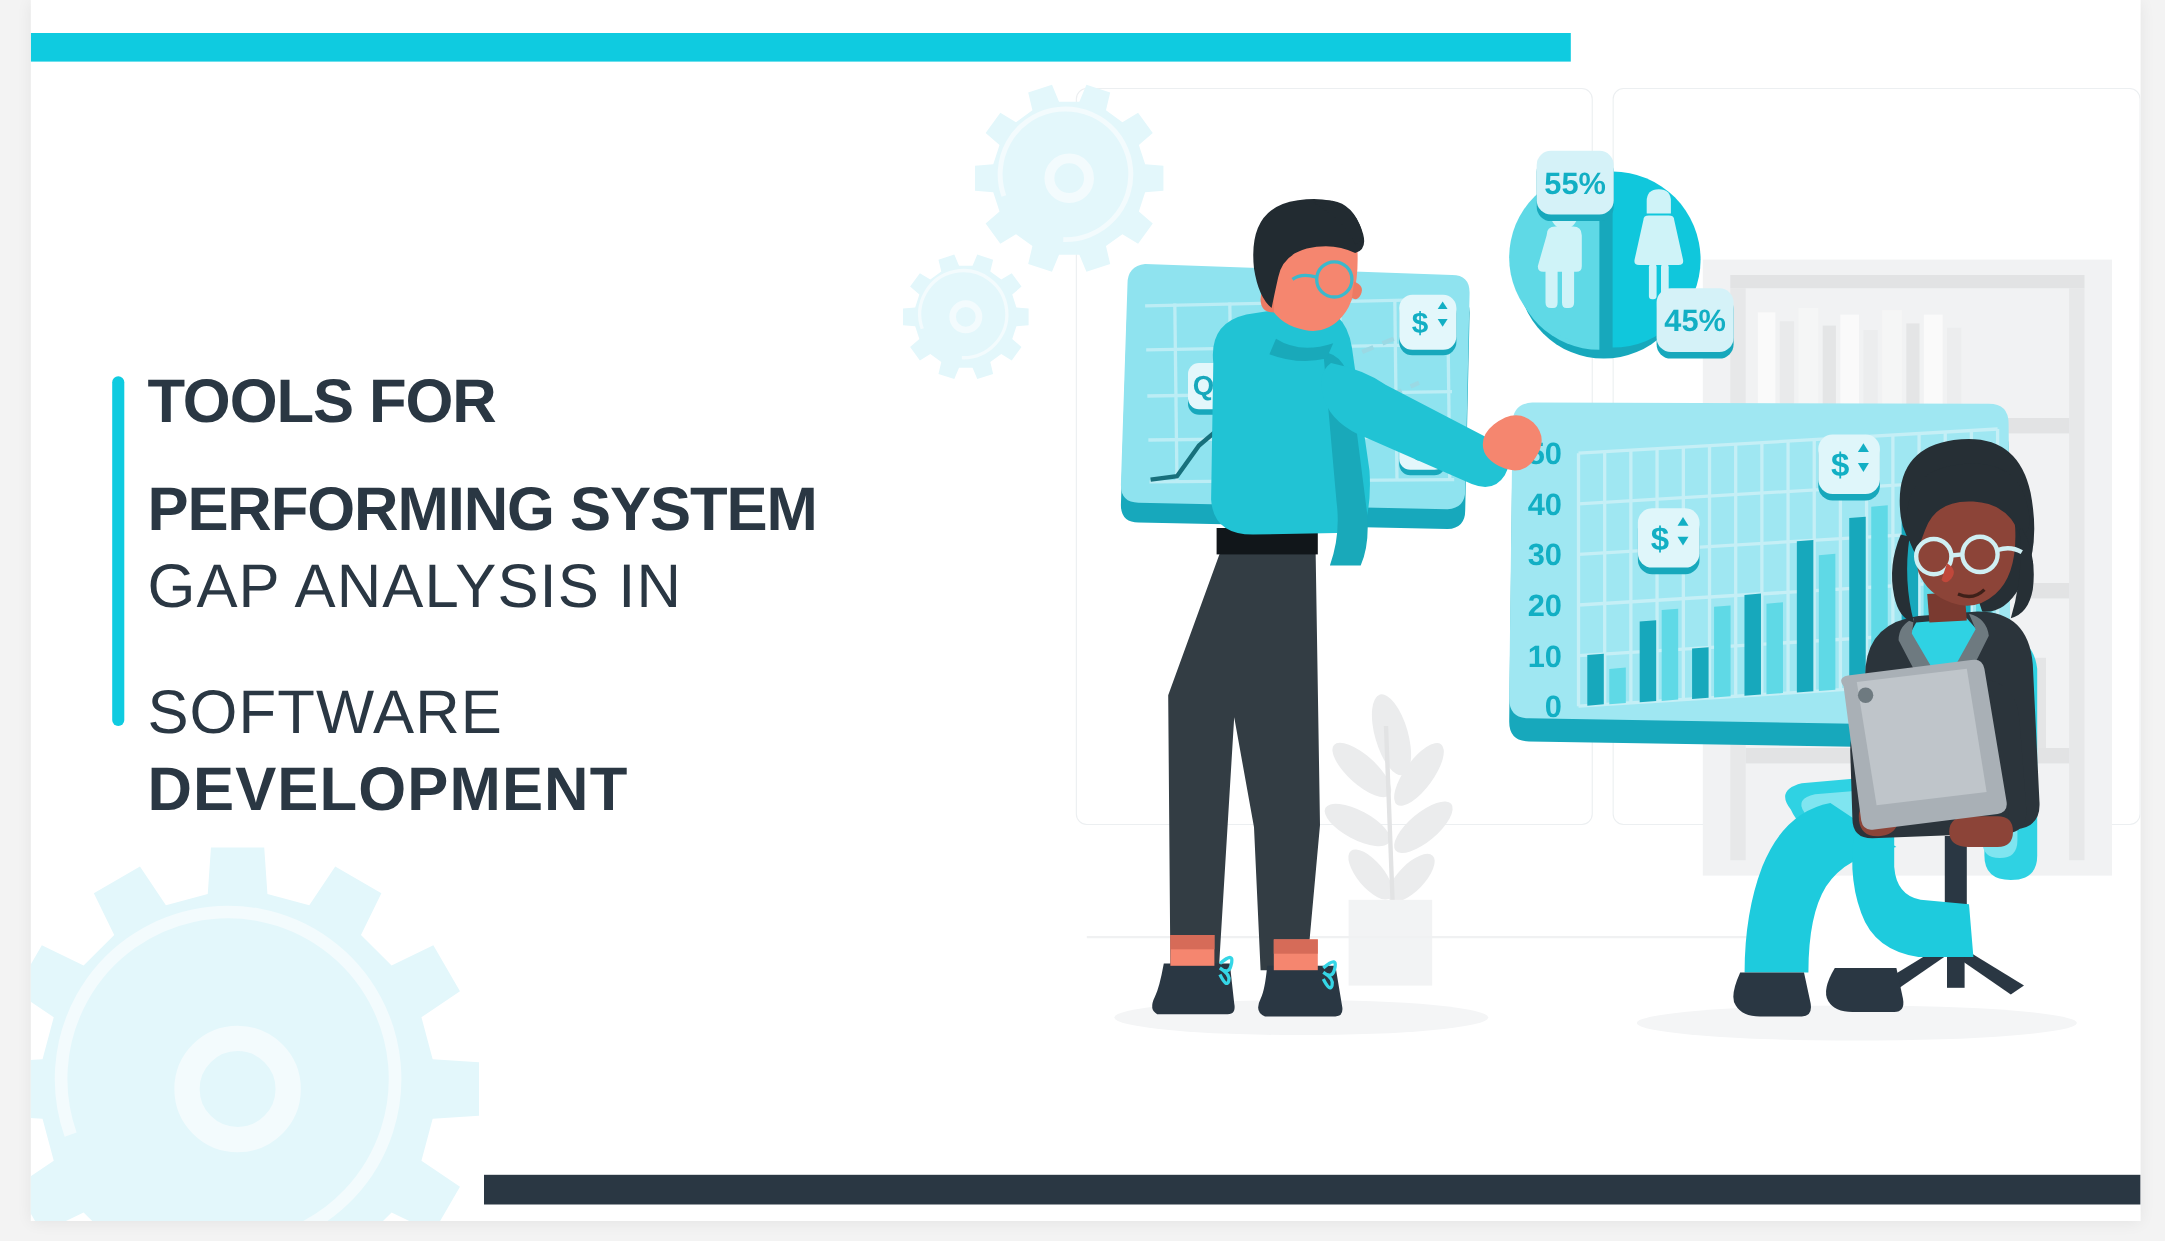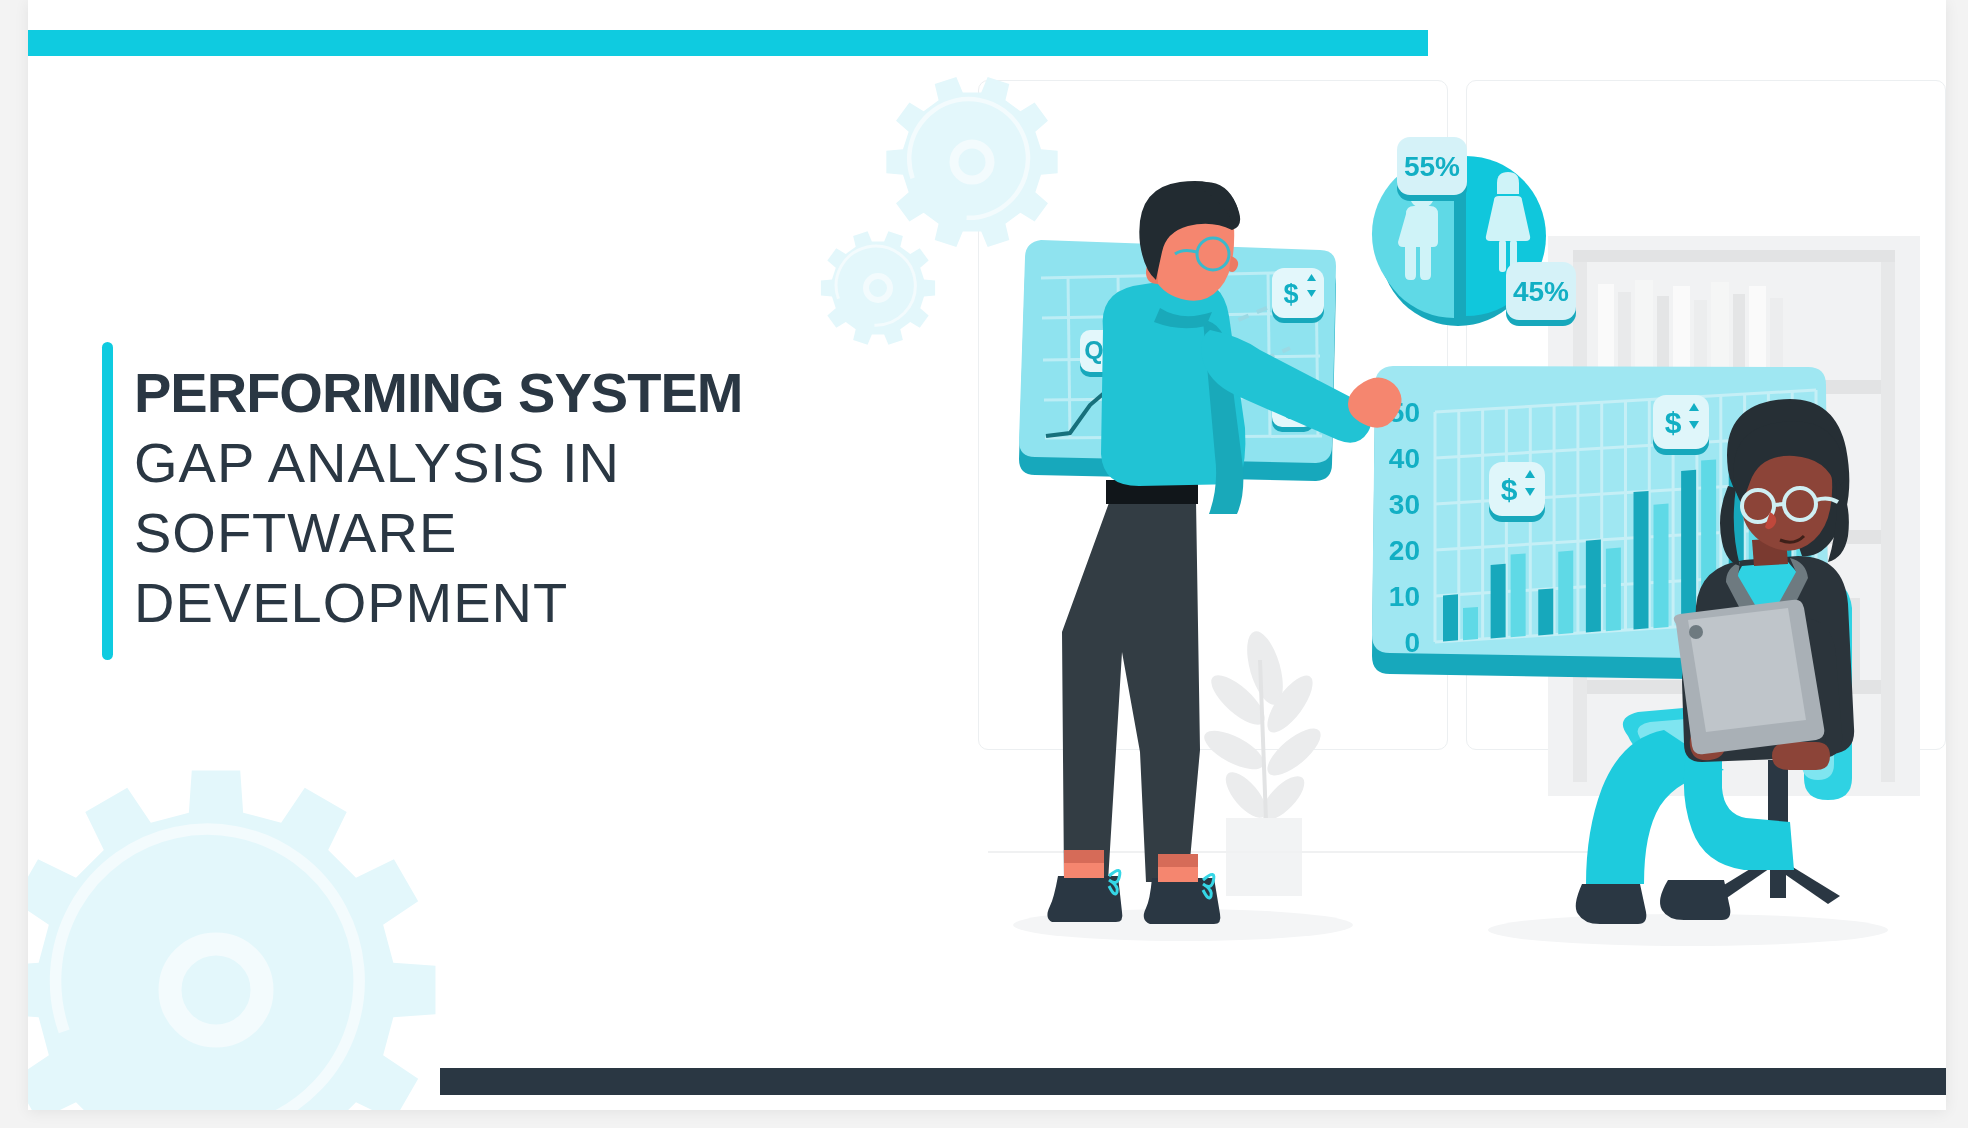--- a/index.html
+++ b/index.html
@@ -100,24 +100,25 @@
           <path d="M195.17 87.37 L195.17 112.63 L176.71 114.13 L170.37 133.65 L184.41 145.72 L169.57 166.15 L153.75 156.52 L137.15 168.59 L141.42 186.60 L117.40 194.41 L110.26 177.32 L89.74 177.32 L82.60 194.41 L58.58 186.60 L62.85 168.59 L46.25 156.52 L30.43 166.15 L15.59 145.72 L29.63 133.65 L23.29 114.13 L4.83 112.63 L4.83 87.37 L23.29 85.87 L29.63 66.35 L15.59 54.28 L30.43 33.85 L46.25 43.48 L62.85 31.41 L58.58 13.40 L82.60 5.59 L89.74 22.68 L110.26 22.68 L117.40 5.59 L141.42 13.40 L137.15 31.41 L153.75 43.48 L169.57 33.85 L184.41 54.28 L170.37 66.35 L176.71 85.87 Z" fill="#E3F7FB"></path>
           <circle cx="100" cy="100" r="20" fill="none" stroke="#F3FBFD" stroke-width="10"></circle>
           <path d="M34 118 a66 66 0 1 1 60 44" fill="none" stroke="#F3FBFD" stroke-width="5"></path>
         </g>
       </svg>
   </div>
 
   <div class="title-wrap">
     <div class="title-rule" style="background: rgb(15, 203, 224);"></div>
     <div class="title-lines" id="title-lines">
+        <div class="tl strong" style="color: rgb(42, 55, 67);">TOOLS FOR</div>
         <div class="tl strong" style="color: rgb(42, 55, 67); margin-top: 28px;">PERFORMING SYSTEM</div>
         <div class="tl light" style="color: rgb(42, 55, 67);">GAP ANALYSIS IN</div>
-        <div class="tl light" style="color: rgb(42, 55, 67);">SOFTWARE</div>
-        <div class="tl light" style="color: rgb(42, 55, 67);">DEVELOPMENT</div>
+        <div class="tl light" style="color: rgb(42, 55, 67); margin-top: 44px;">SOFTWARE</div>
+        <div class="tl light" style="color: rgb(42, 55, 67); font-weight: bold;">DEVELOPMENT</div>
       </div>
   </div>
 
   <div id="art">
     <svg width="1918" height="1110" viewBox="0 0 1918 1110">
 
       <g>
         <rect x="1520" y="236" width="372" height="560" fill="#F1F2F3"></rect>
         <rect x="1545" y="250" width="322" height="12" fill="#E2E3E4"></rect>
         <rect x="1545" y="262" width="14" height="520" fill="#E7E8E9"></rect>

